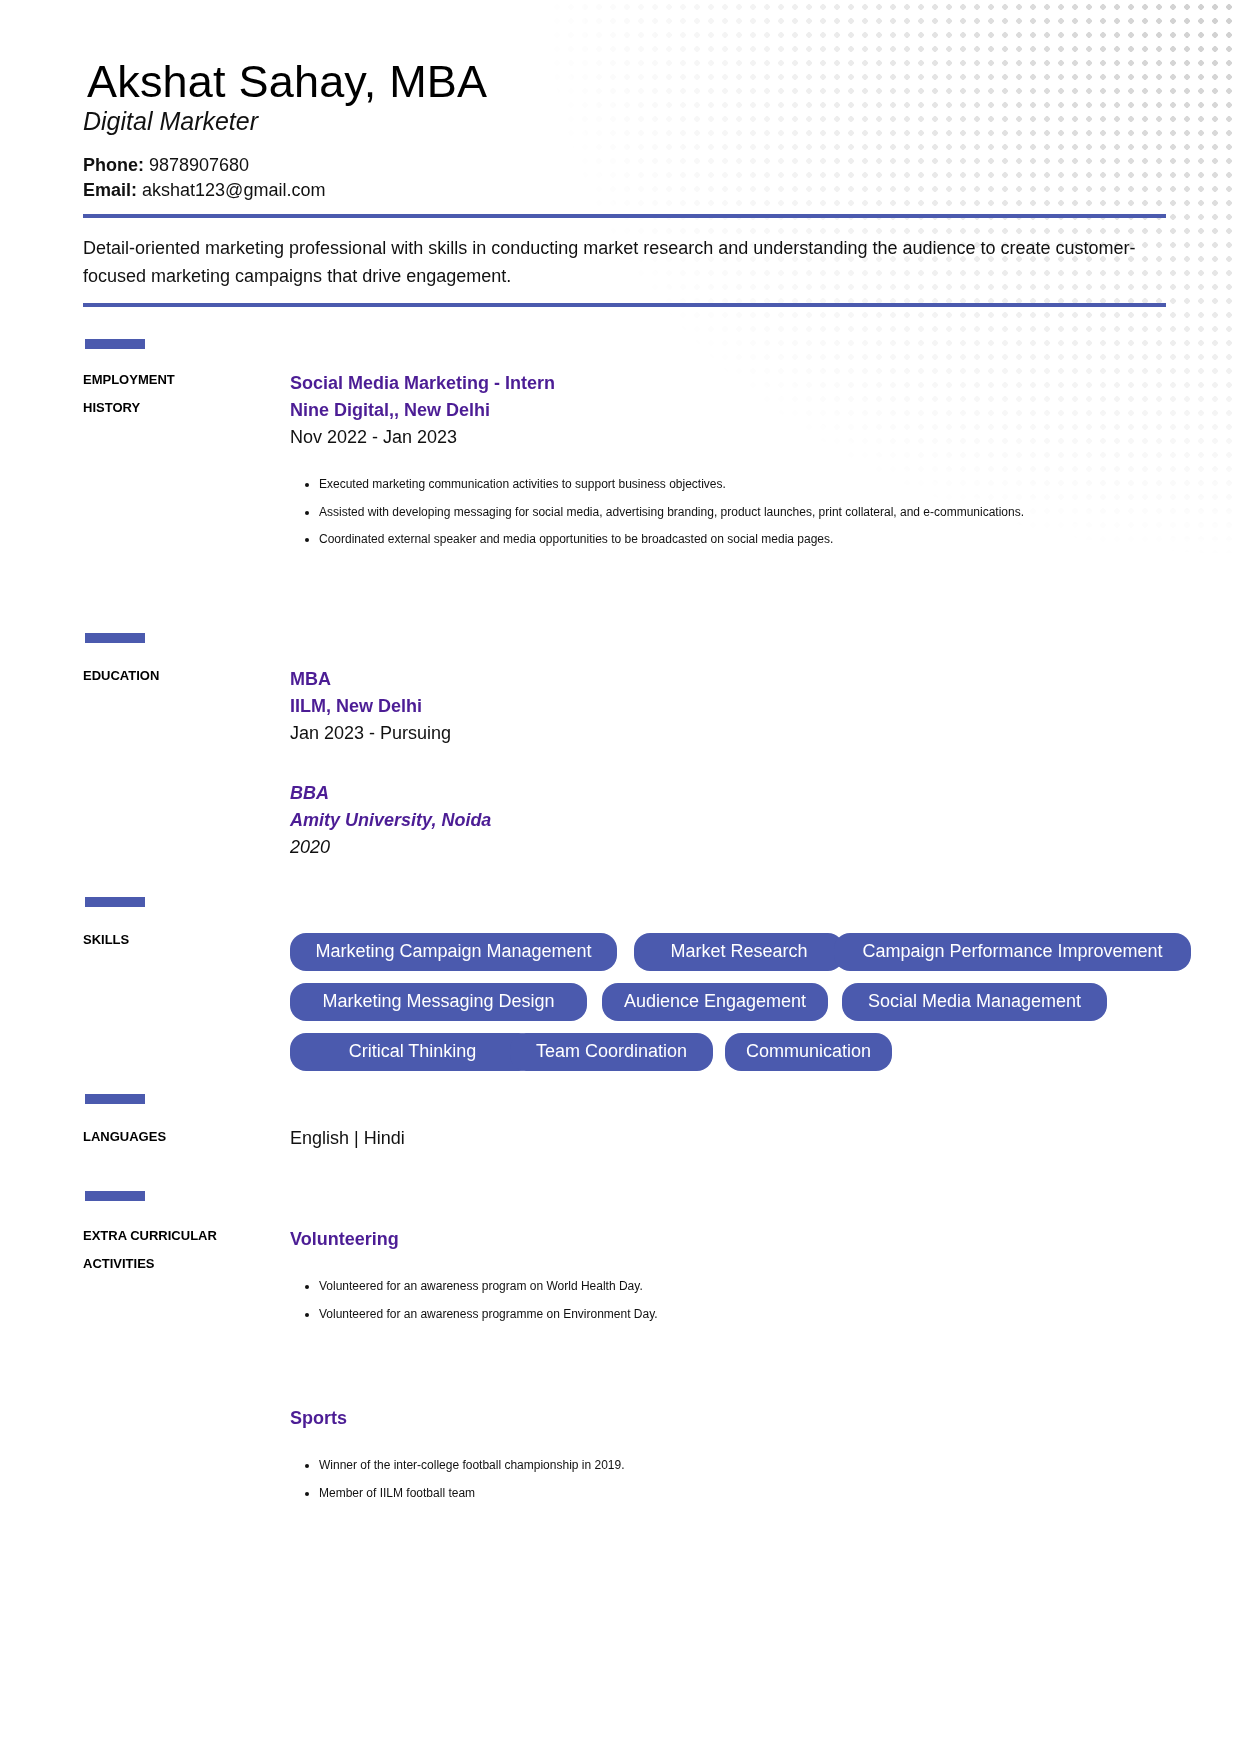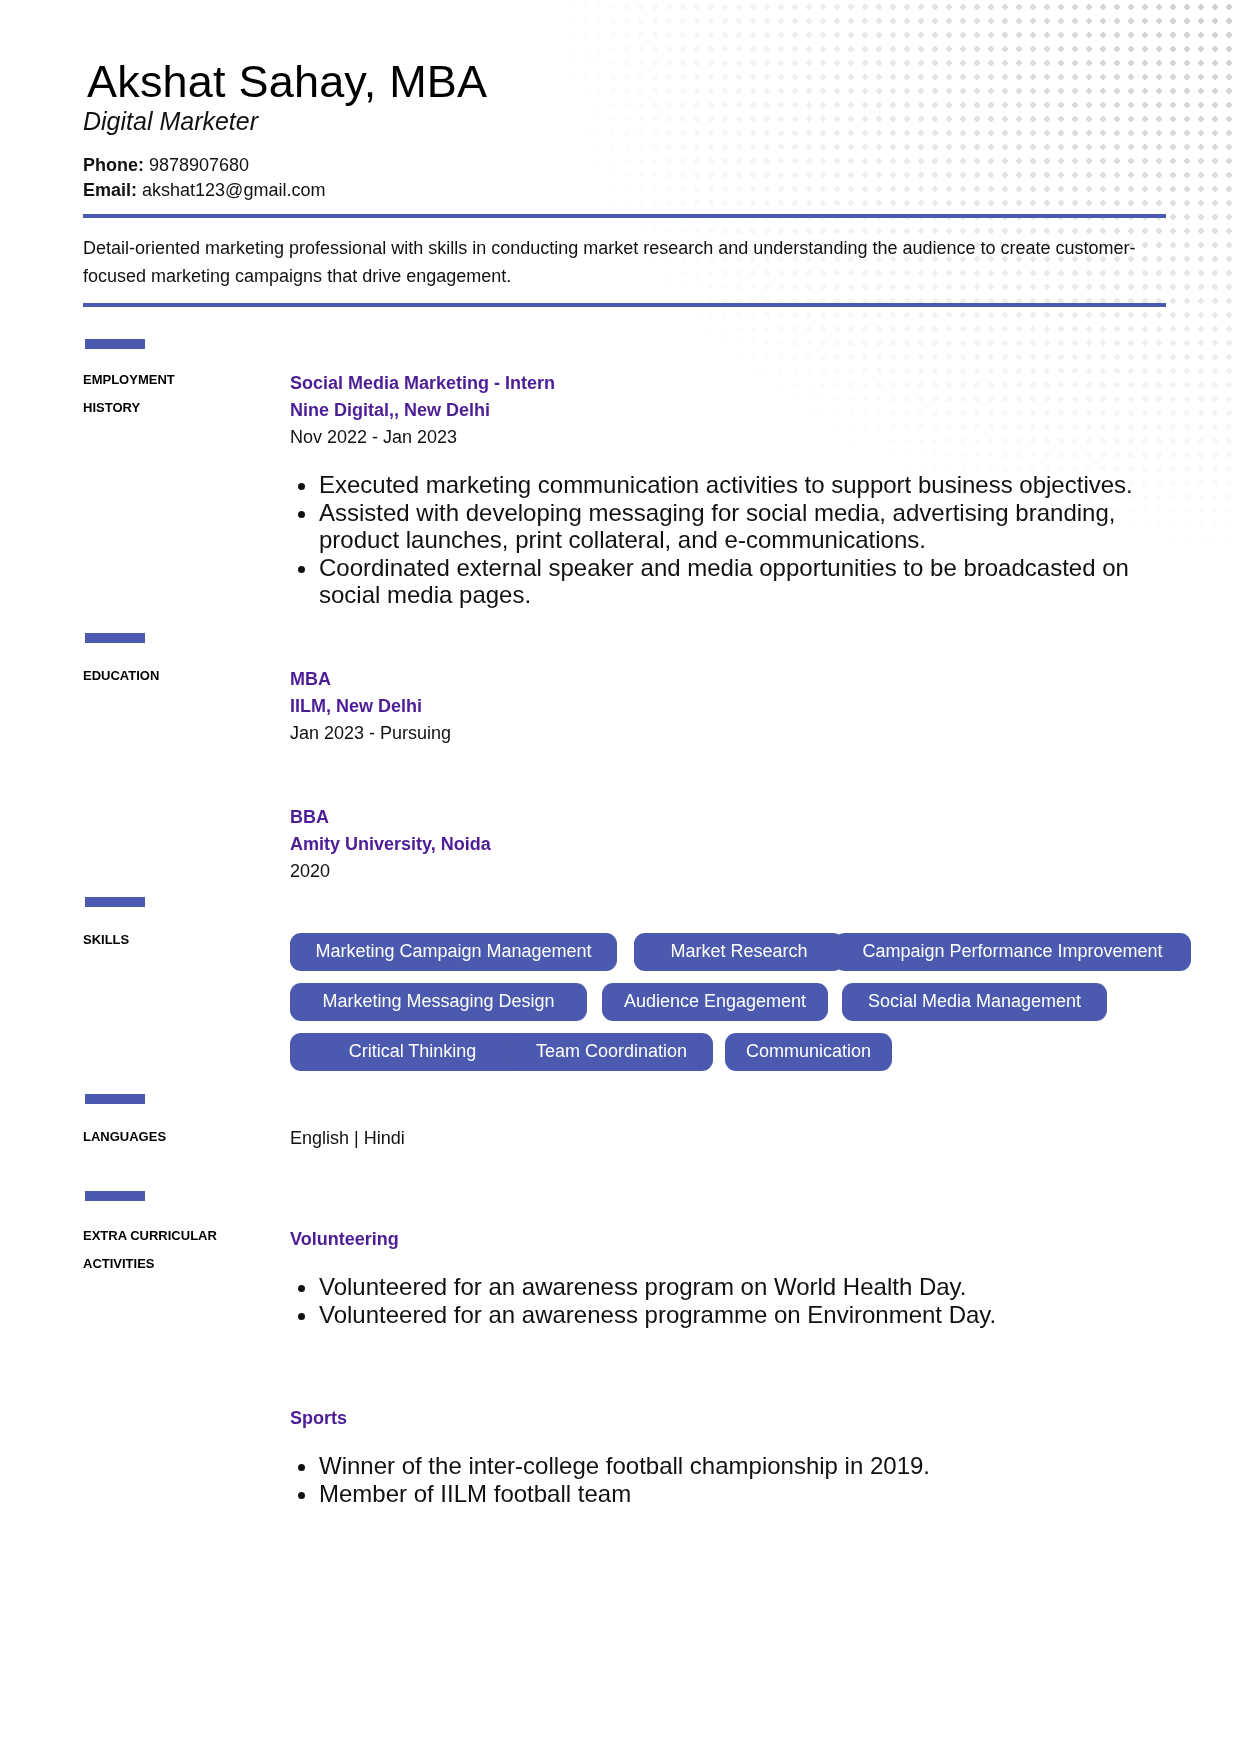--- a/index.html
+++ b/index.html
@@ -37,25 +37,25 @@
   }
   .marker { position: absolute; left: 2px; width: 60px; height: 10px; background: #4b5aae; }
   .sec-label {
     position: absolute; left: 0; width: 200px;
     font-size: 13px; font-weight: bold; line-height: 28px; color: #000;
   }
   .content { position: absolute; left: 207px; width: 880px; font-size: 18px; color: #111; }
   .content .b { font-weight: bold; line-height: 27px; color: #4c1d95; font-size: 18px; }
   .content .t { line-height: 27px; }
   ul.bullets { margin: 0; padding: 0 0 0 29px; list-style: disc; }
-  ul.bullets li { font-size: 24px; line-height: 27.5px; color: #111; padding-left: 0; }
+  ul.bullets li { font-size: 12px; line-height: 27.5px; color: #111; padding-left: 0; }
   .chips { position: absolute; left: 207px; width: 900px; }
   .chip {
     position: absolute; height: 38px; line-height: 37px; background: #4b5aae; color: #ffffff;
-    border-radius: 11px; font-size: 18px; text-align: center; white-space: nowrap;
+    border-radius: 16px; font-size: 18px; text-align: center; white-space: nowrap;
     box-sizing: border-box;
   }
 </style>
 </head>
 <body>
 
 <div class="halftone"></div>
 
 <div class="page">
 
@@ -90,21 +90,21 @@
     </ul>
   </div>
 
   <div class="marker" style="top:633px;"></div>
   <div class="sec-label" style="top:662px;">EDUCATION</div>
   <div class="content" style="top:666px;">
     <div class="b">MBA</div>
     <div class="b">IILM, New Delhi</div>
     <div class="t">Jan 2023 - Pursuing</div>
   </div>
-  <div class="content" style="top:804px;">
+  <div class="content" style="top:780px;font-style:italic;">
     <div class="b">BBA</div>
     <div class="b">Amity University, Noida</div>
     <div class="t">2020</div>
   </div>
 
   <div class="marker" style="top:897px;"></div>
   <div class="sec-label" style="top:926px;">SKILLS</div>
   <div class="chips" style="top:0;">
     <div class="chip" style="top:933px;left:0;width:327px;">Marketing Campaign Management</div>
     <div class="chip" style="top:933px;left:344px;width:210px;">Market Research</div>

